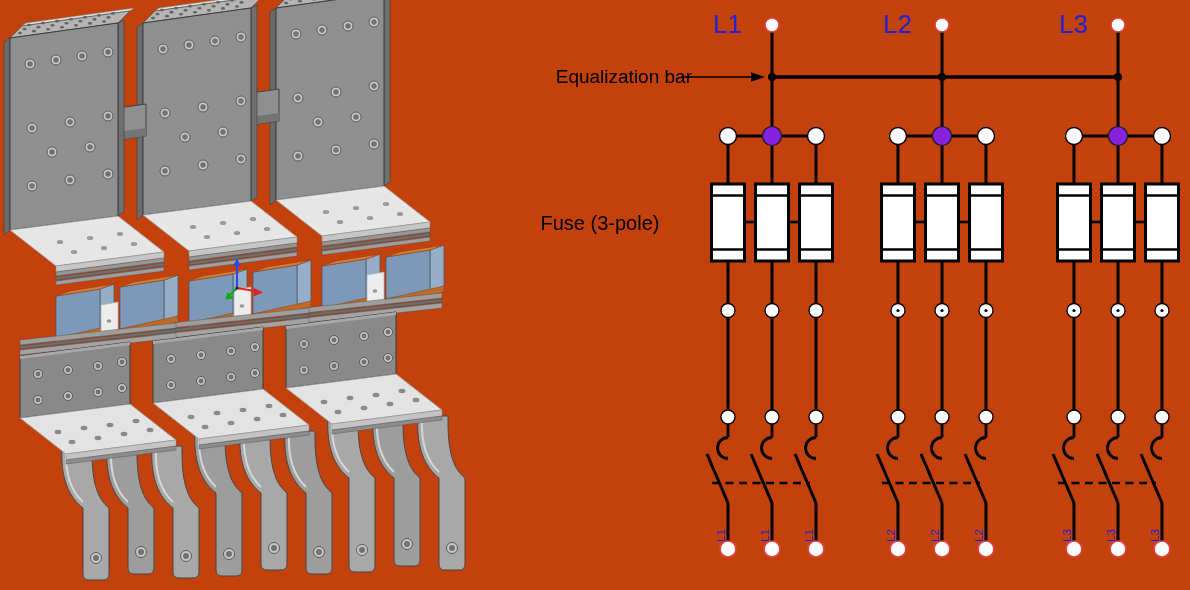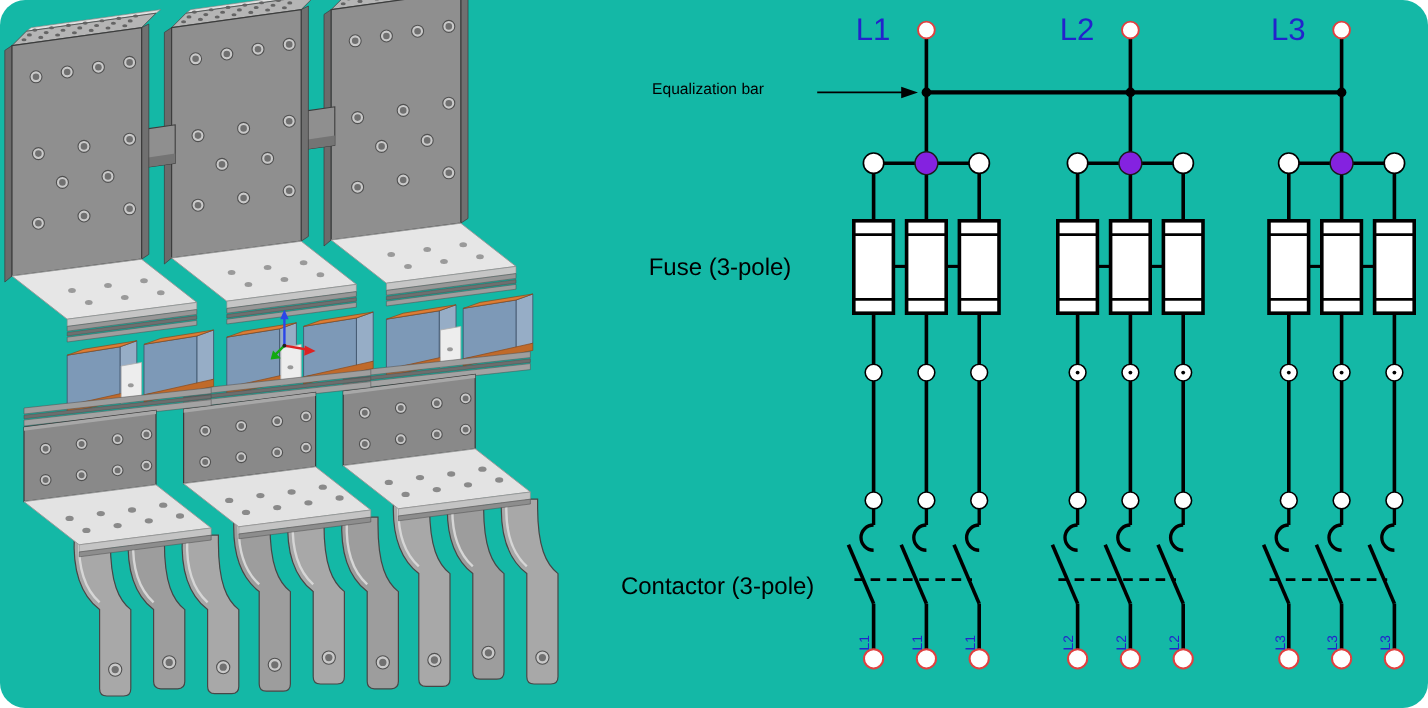--- a/index.html
+++ b/index.html
@@ -1,21 +1,21 @@
 <!DOCTYPE html>
 <html><head>
 <meta charset="utf-8">
 <style>
   html,body{margin:0;padding:0;background:#ffffff;}
-  .stage{position:relative;width:1190px;height:590px;background:#14b8a6;overflow:hidden;
-         font-family:"Liberation Sans",sans-serif;border-radius:21px;}
+  .stage{position:relative;width:1190px;height:590px;background:#c2410c;overflow:hidden;
+         font-family:"Liberation Sans",sans-serif;}
   .stage svg{position:absolute;left:0;top:0;}
   svg text{font-family:"Liberation Sans",sans-serif;}
   .anno{position:absolute;color:#000;line-height:1.1;}
-  #lbl-eq{left:514px;top:67px;width:152px;text-align:center;font-size:13px;}
+  #lbl-eq{left:540px;top:67px;width:152px;text-align:right;font-size:19px;}
   #lbl-fuse{left:520px;top:212px;width:160px;text-align:center;font-size:20px;}
   #lbl-cont{left:508px;top:478px;width:180px;text-align:center;font-size:20px;}
 </style>
 </head>
 <body>
 
 <div class="stage">
   <svg id="cad" width="505" height="590" viewBox="0 0 505 590">
       <g>
         <path d="M 62 446 C 60 480 70 498 83 508 L 83 574 Q 83 580 89 580 L 103 580 Q 109 580 109 574 L 109 508 C 99 500 92 486 92 452 L 92 446 Z" fill="#a8a8a8" stroke="#474747" stroke-width="1"></path>
@@ -556,14 +556,13 @@
       </g>
       <line x1="772" y1="77" x2="1118" y2="77" stroke="#000000" stroke-width="3.5"></line>
       <circle cx="772" cy="77" r="4" fill="#000000"></circle>
       <circle cx="942" cy="77" r="4" fill="#000000"></circle>
       <circle cx="1118" cy="77" r="4" fill="#000000"></circle>
       <line x1="681" y1="77" x2="752" y2="77" stroke="#000000" stroke-width="1.5"></line>
       <polygon points="765,77 751,72.2 751,81.8" fill="#000000"></polygon>
     </svg>
   <div id="lbl-eq" class="anno">Equalization bar</div>
   <div id="lbl-fuse" class="anno">Fuse (3-pole)</div>
-  <div id="lbl-cont" class="anno">Contactor (3-pole)</div>
 </div>
 
 </body></html>

